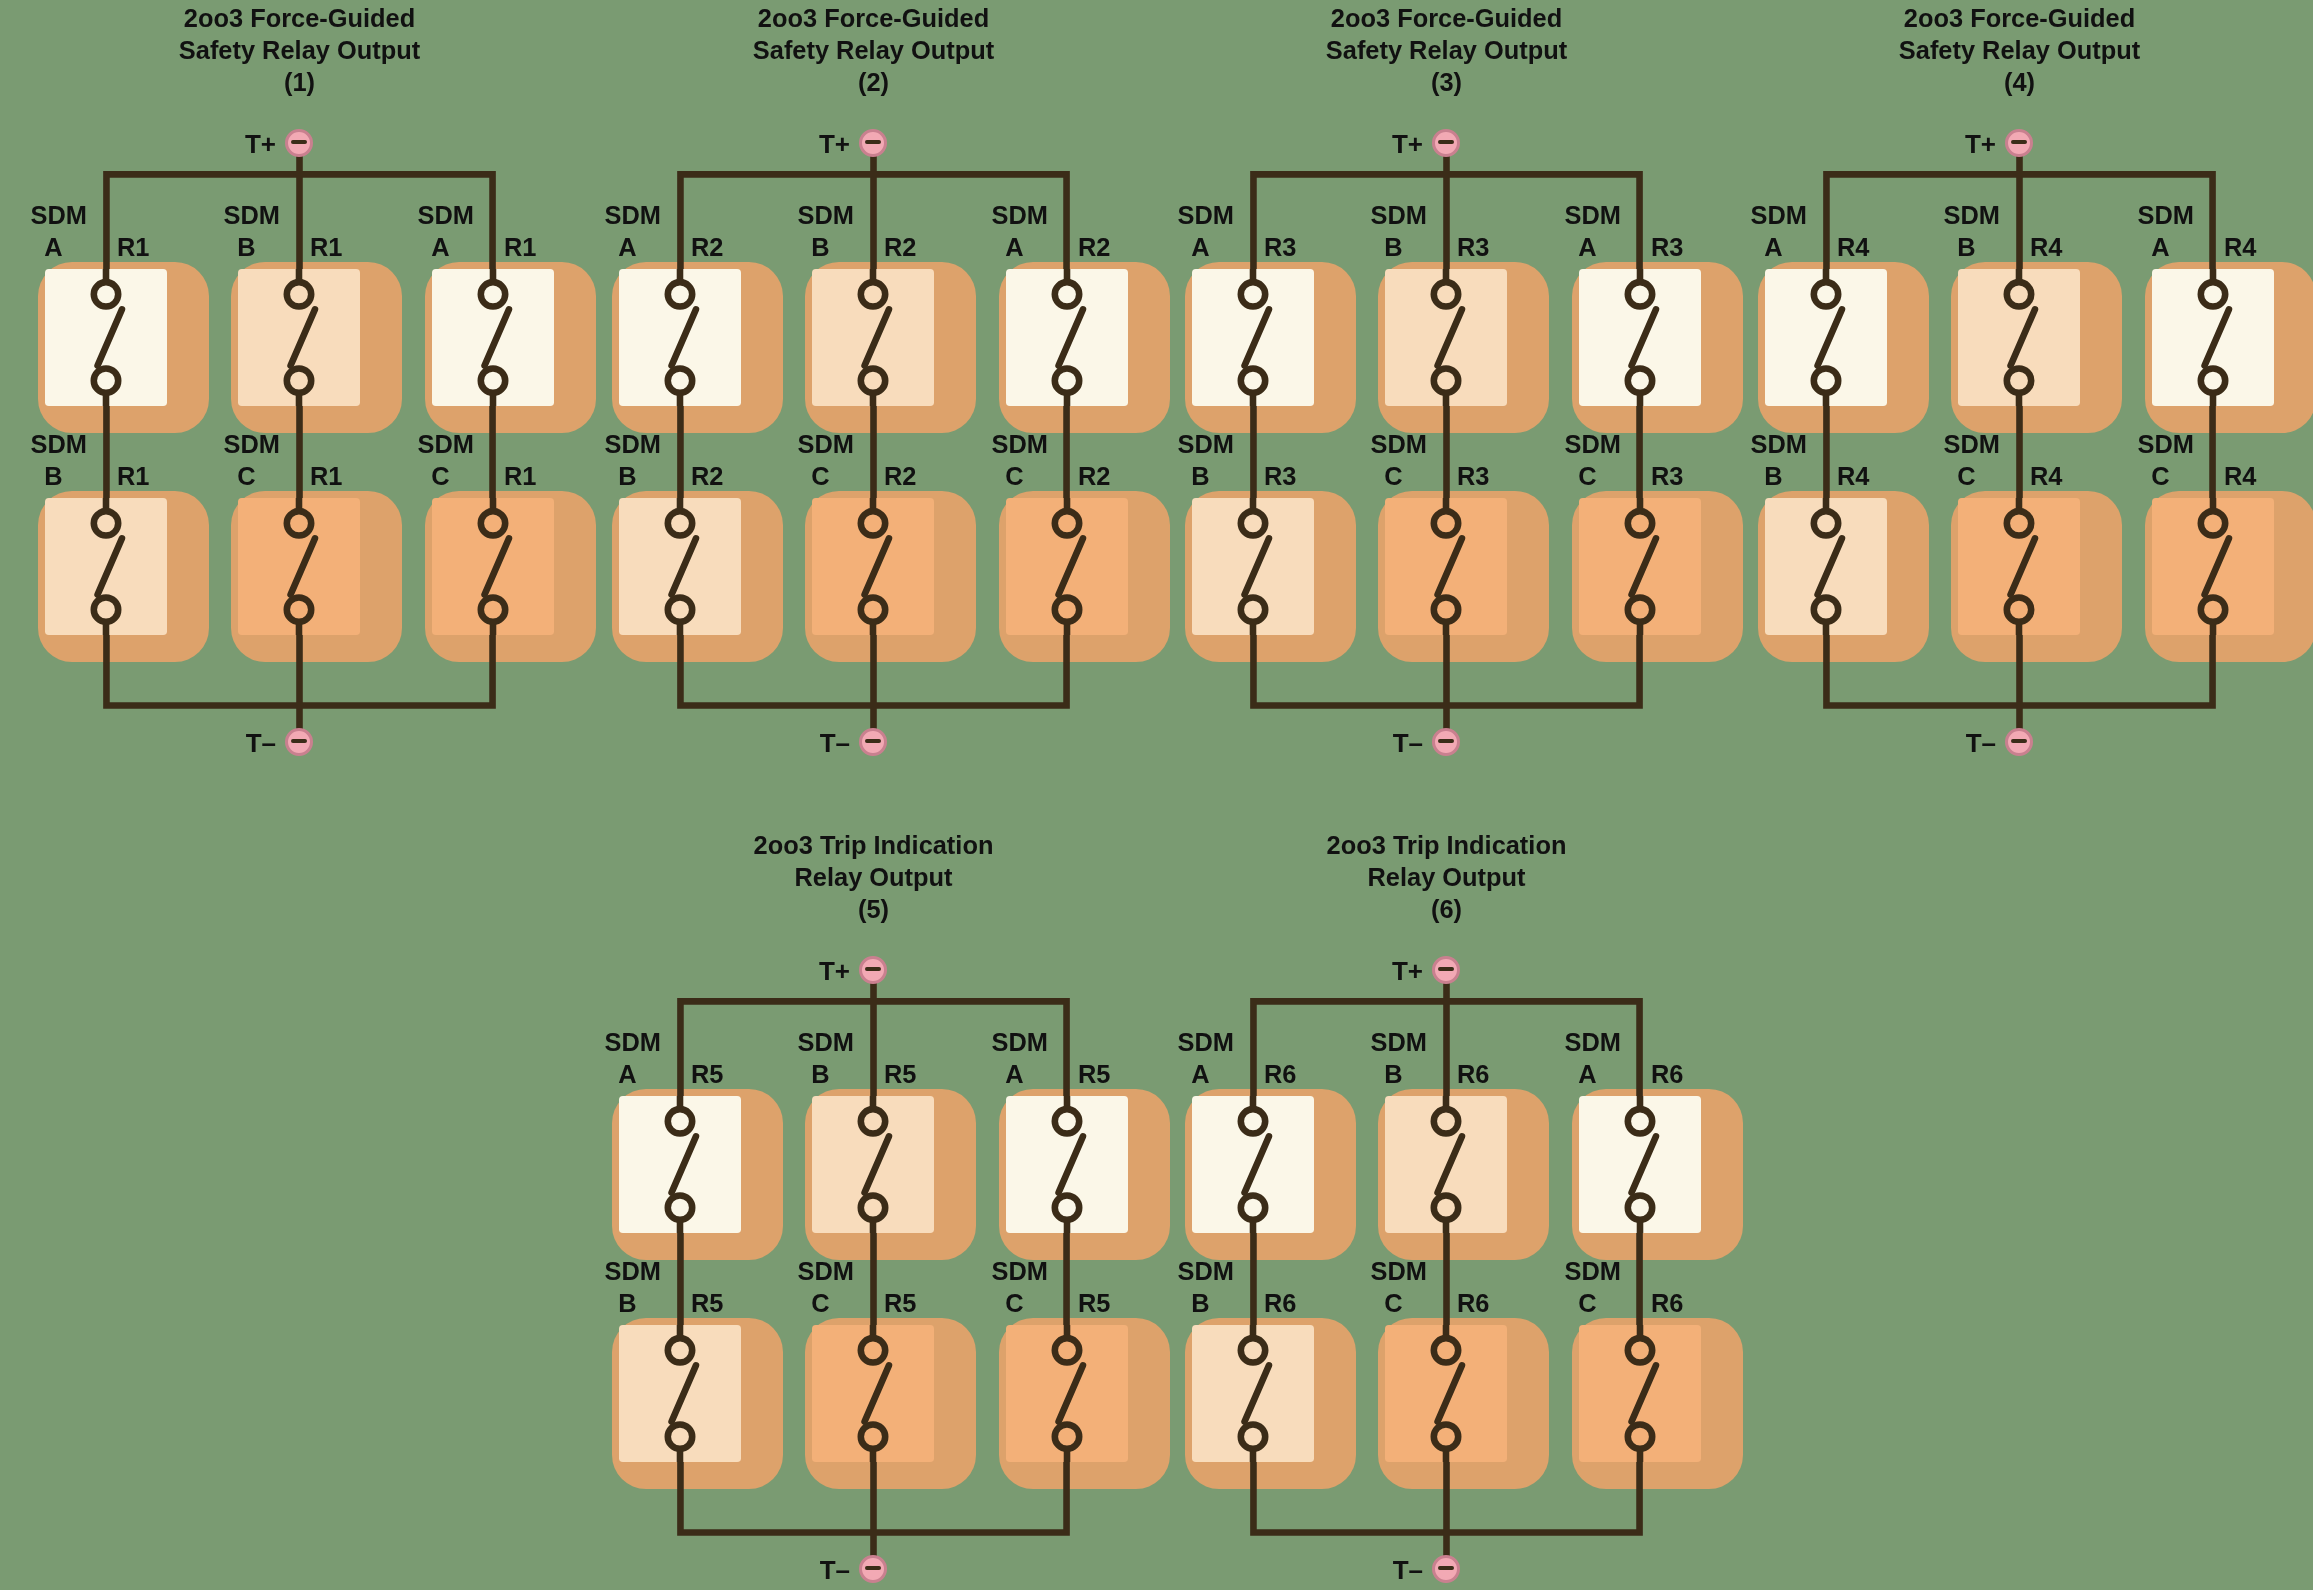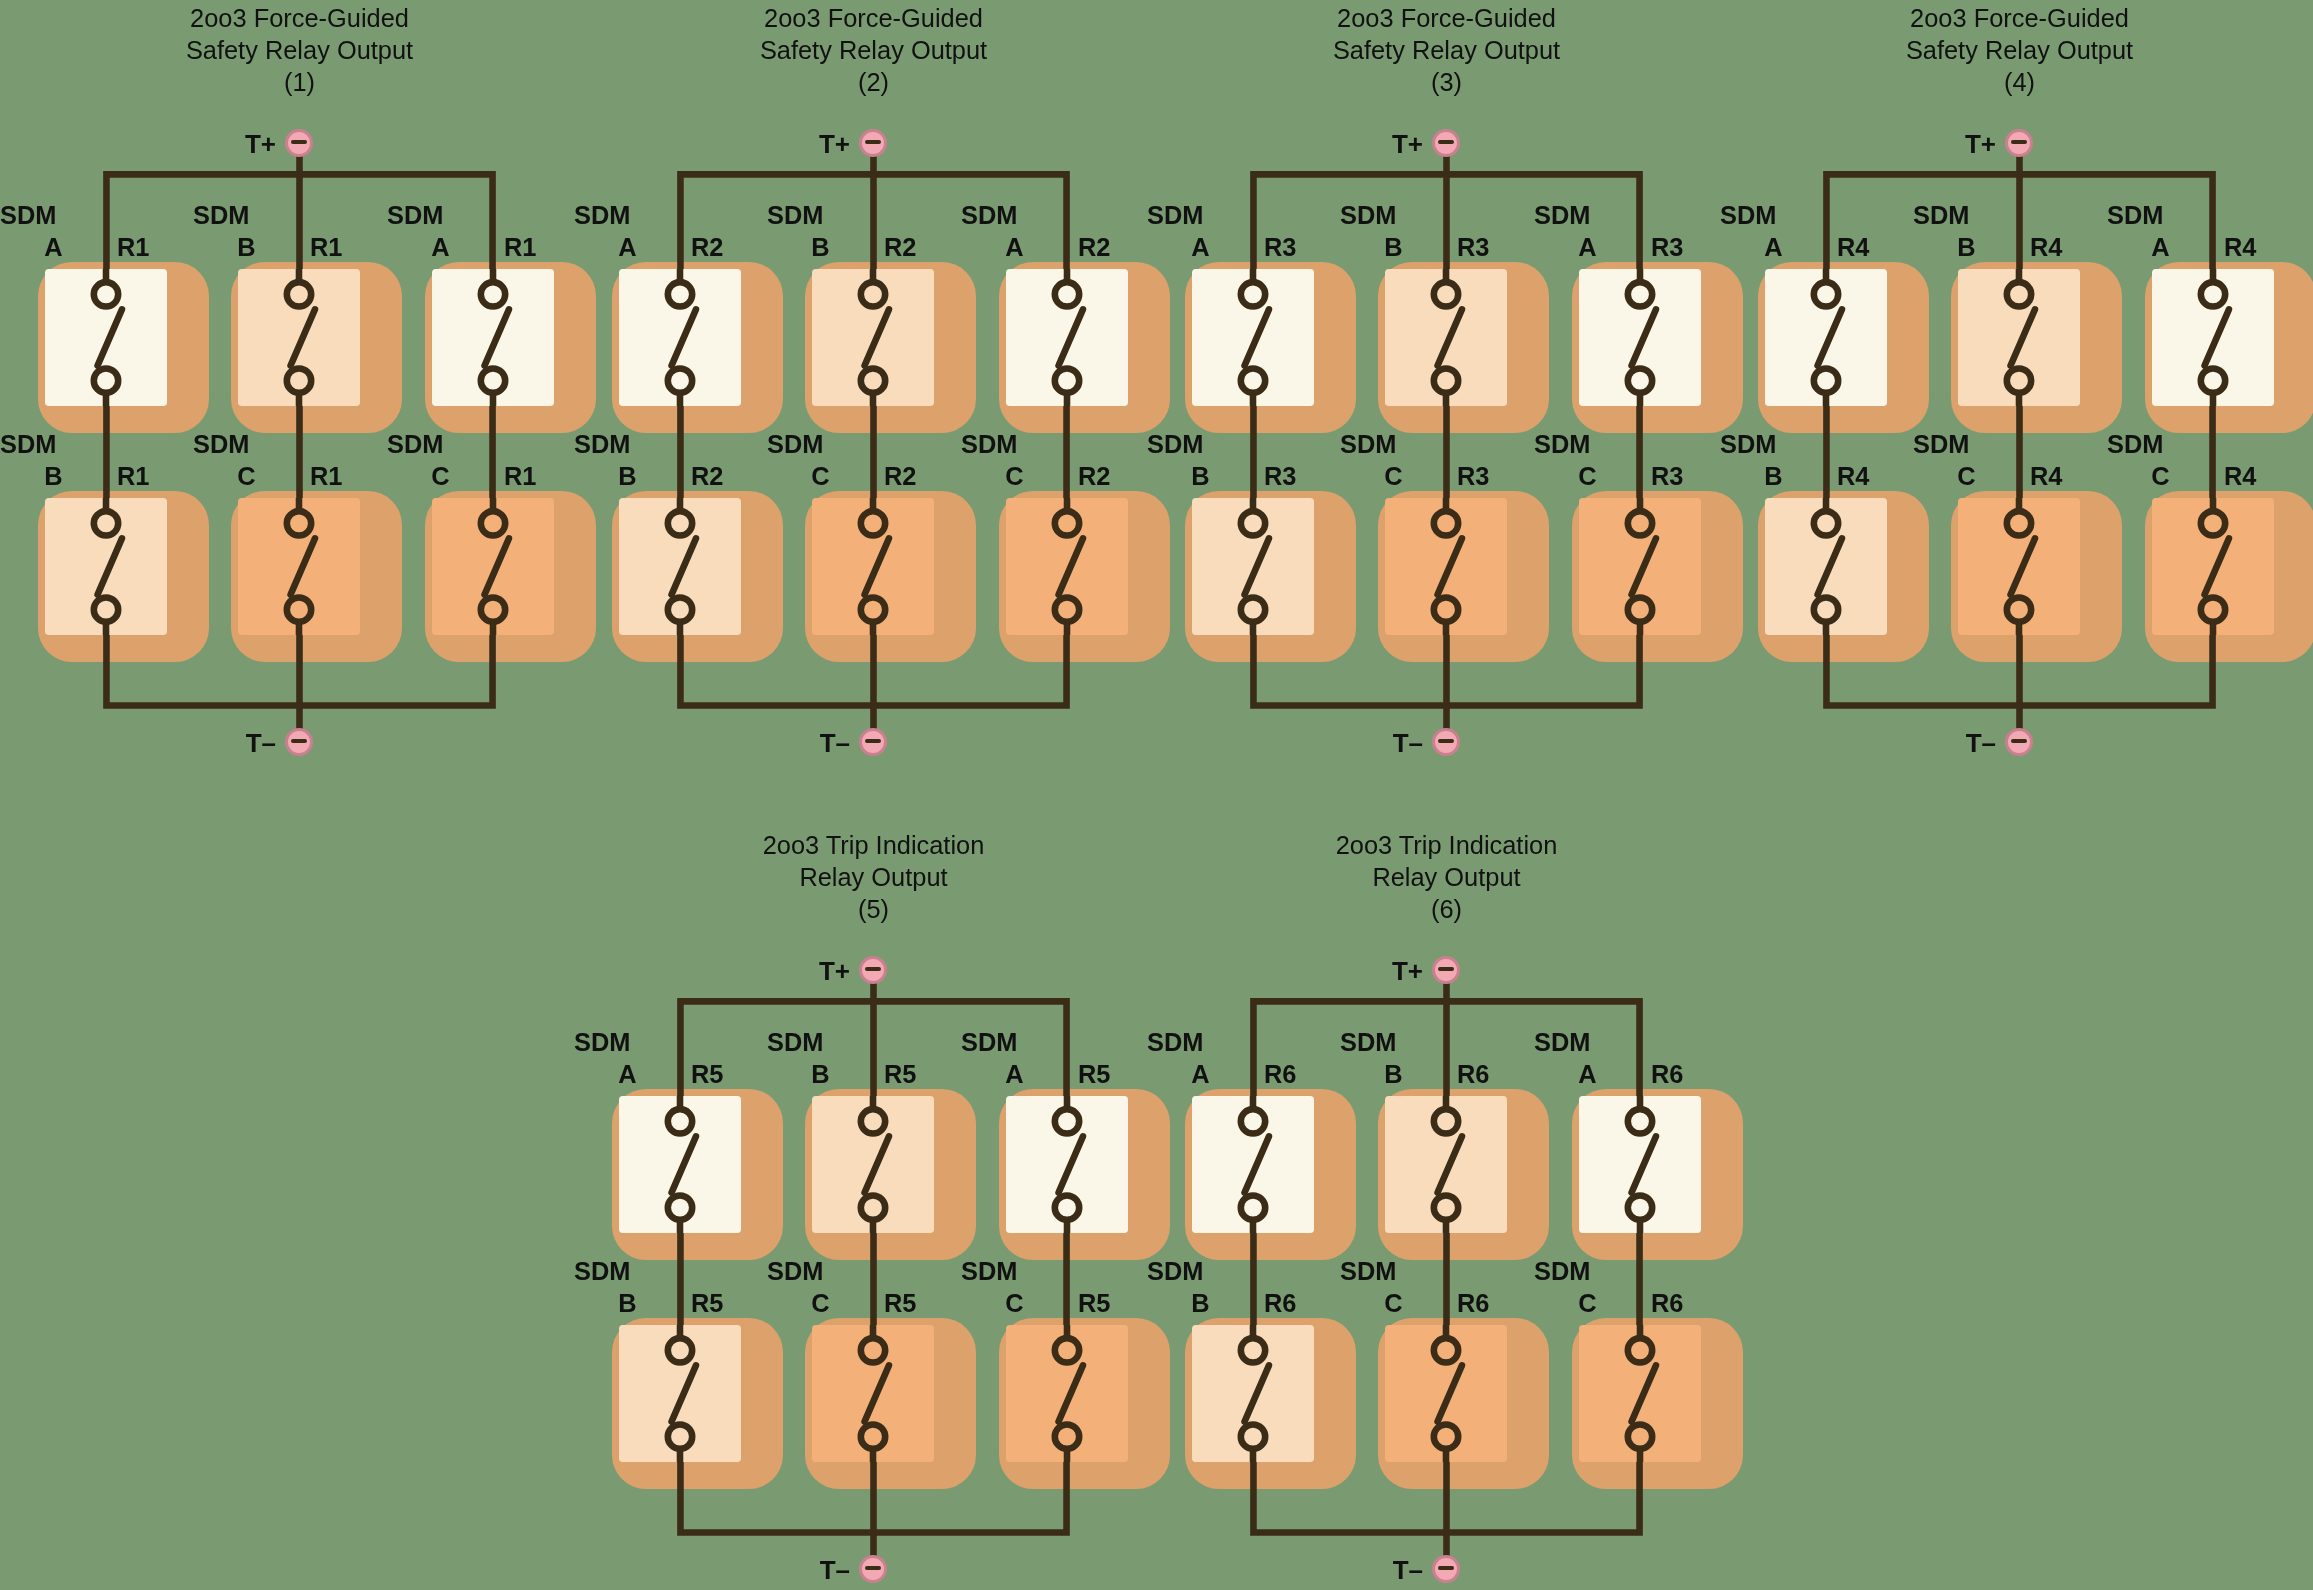--- a/index.html
+++ b/index.html
@@ -7,35 +7,35 @@
   html,body{width:2314px;height:1590px}
   body{
     background:var(--background,#7a9b72);
     font-family:"Liberation Sans",sans-serif;
     color:var(--text,#111111);
   }
   #canvas{position:relative;width:2314px;height:1590px;overflow:hidden}
   .diagram{position:absolute;width:565px;height:791px}
   .title{
     position:absolute;left:0;top:1.9px;width:565px;text-align:center;
-    font-weight:normal;font-size:25.4px;line-height:32px;z-index:4;
+    font-weight:bold;font-size:25.4px;line-height:32px;z-index:4;
   }
   .wires{position:absolute;left:0;top:0;z-index:2;pointer-events:none}
   .contact{position:absolute;width:0;height:0}
   .pad{
     position:absolute;left:-68px;top:0;width:171px;height:171px;
     border-radius:34px;background:var(--pad,#dda26b);z-index:1;
   }
   .box{position:absolute;left:-61px;top:6.6px;width:122px;height:137px;border-radius:3.8px;z-index:3}
   .box svg{display:block}
   .shade-A{background:var(--sdm-a,#fbf7e8)}
   .shade-B{background:var(--sdm-b,#f8dcbc)}
   .shade-C{background:var(--sdm-c,#f3b078)}
   .lbl{position:absolute;font-weight:bold;font-size:25.4px;line-height:30px;z-index:4;white-space:nowrap}
-  .sdm{right:27px;top:-62px;width:79px;}
+  .sdm{right:19px;top:-62px;width:79px;text-align:right}
   .unit{right:13px;top:-30px;width:79px;text-align:center}
   .relay{left:11px;top:-30px}
   .c0{left:89px;top:262px}.c1{left:282px;top:262px}.c2{left:476px;top:262px}
   .c3{left:89px;top:491px}.c4{left:282px;top:491px}.c5{left:476px;top:491px}
   .terminal{
     position:absolute;width:28px;height:28px;border-radius:50%;
     border:3.8px solid var(--terminal-ring,#c9808f);
     background:var(--terminal-fill,#f2a9b4);z-index:4;
   }
   .terminal::after{

